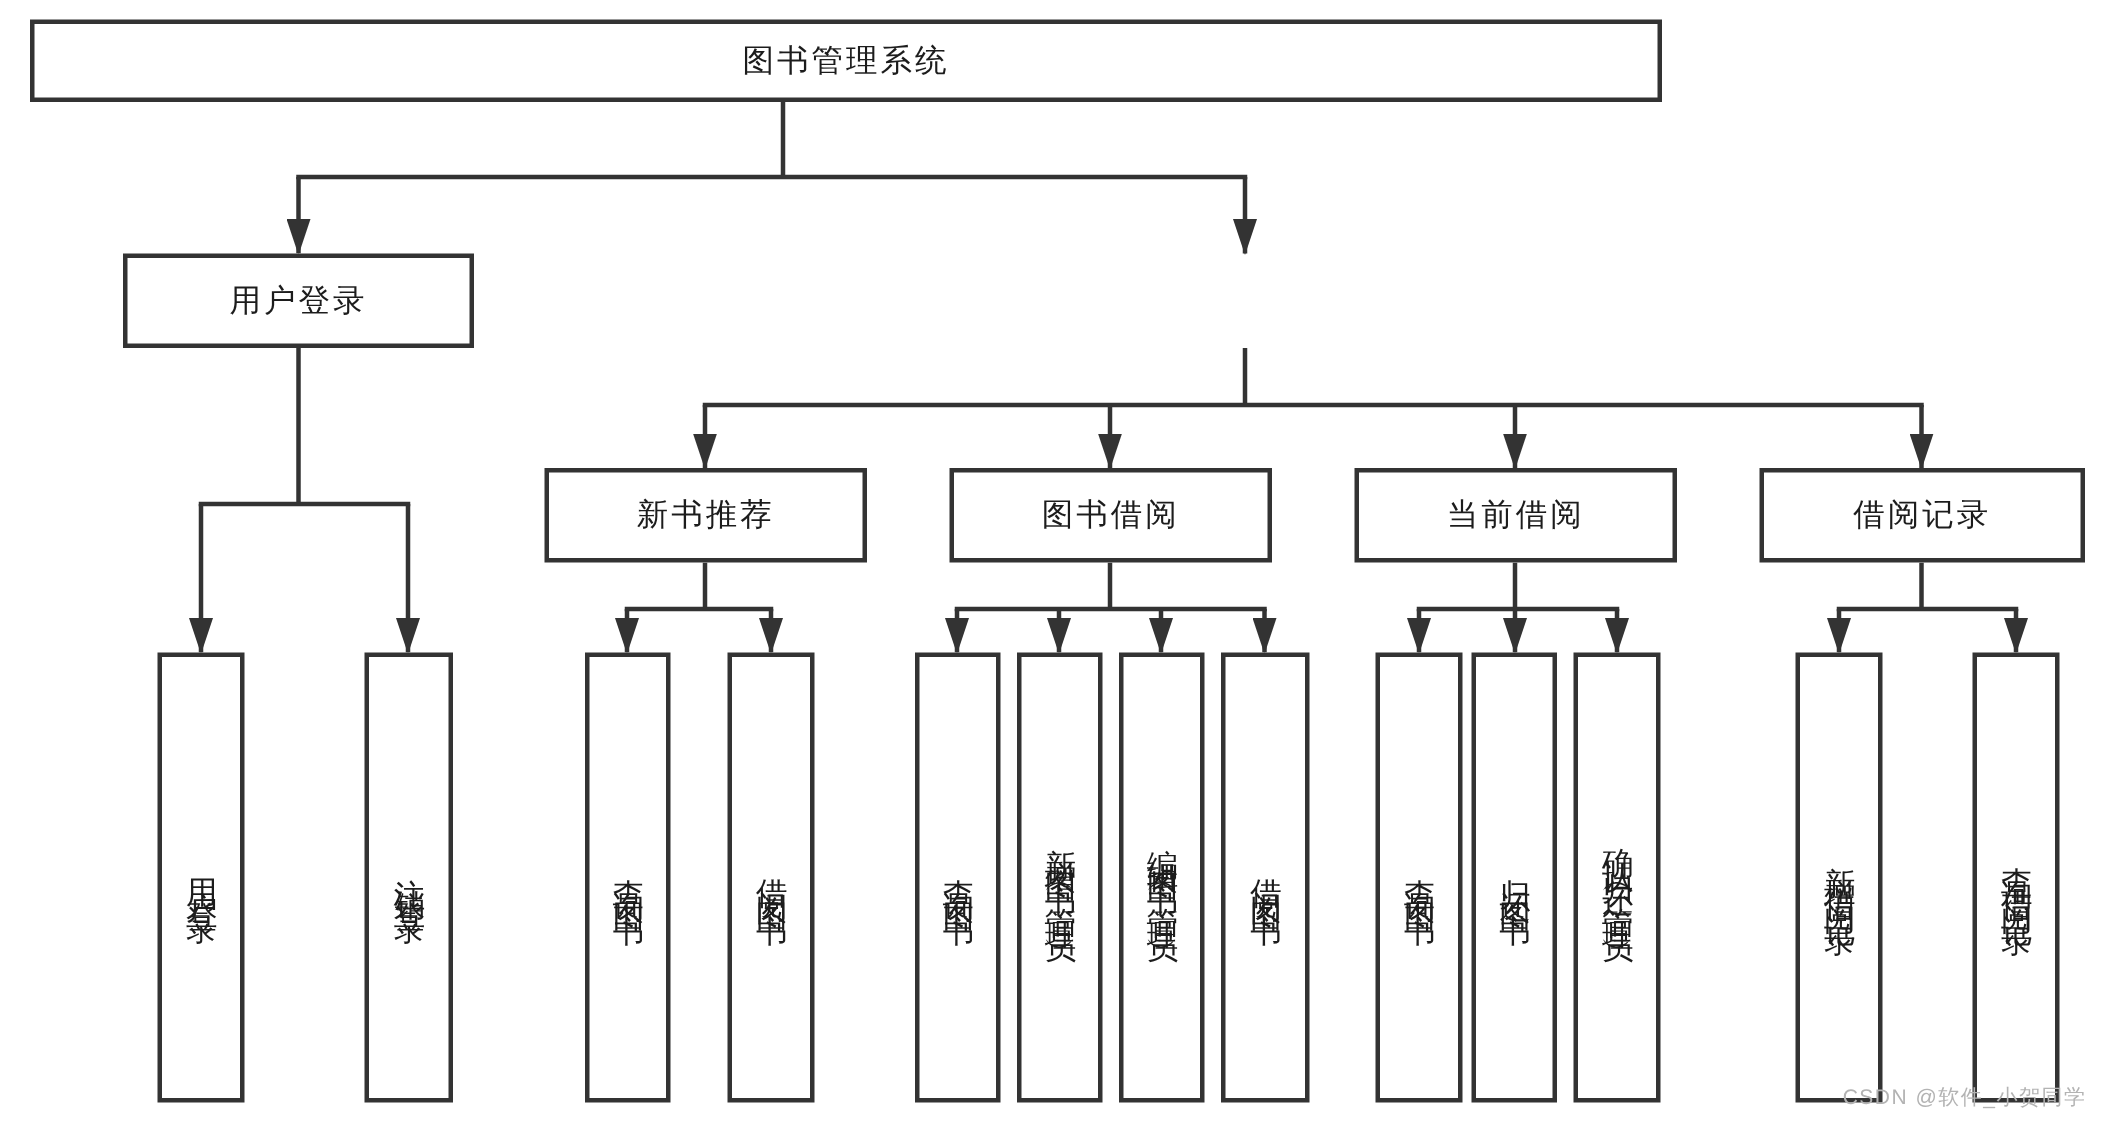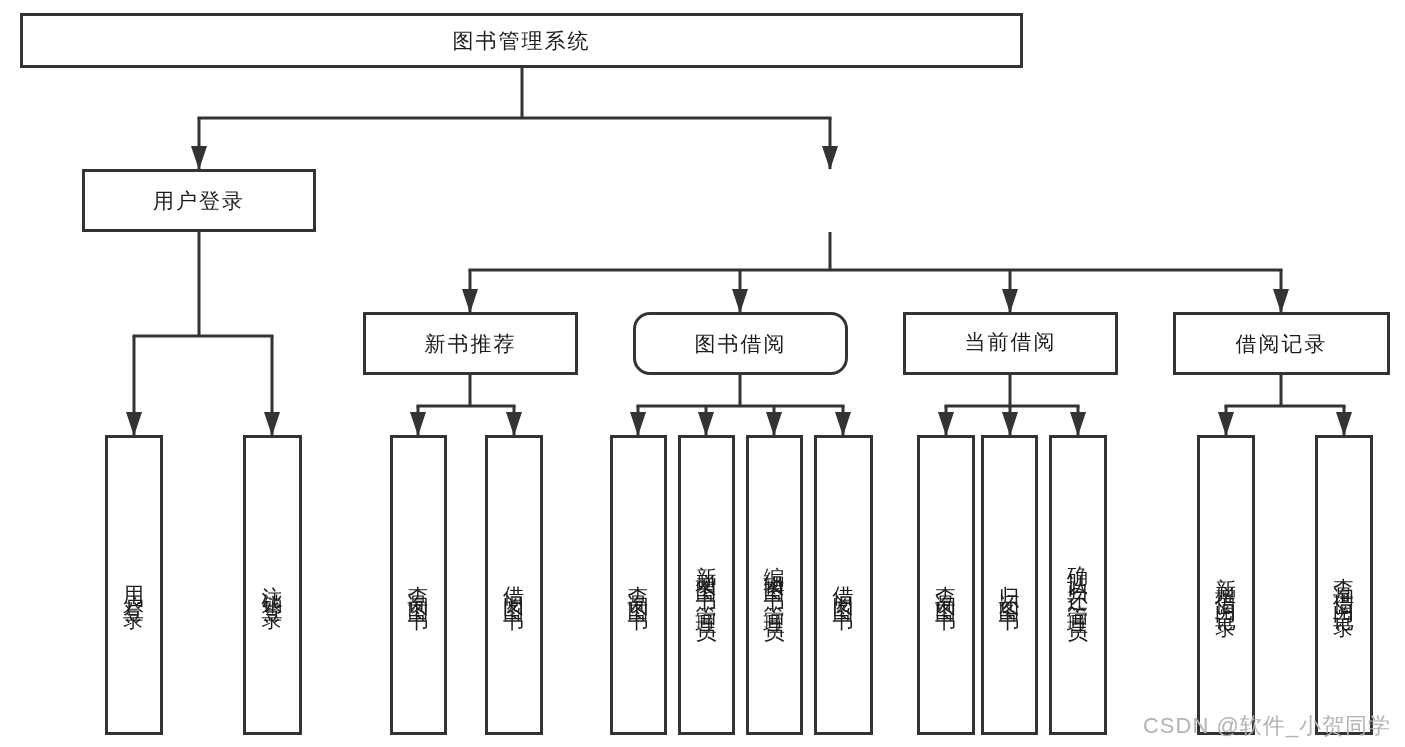--- a/index.html
+++ b/index.html
@@ -54,21 +54,21 @@
   .node.v span {
     writing-mode: vertical-rl;
     letter-spacing: 8px;
     line-height: 1;
   }
   #watermark {
     position: absolute;
     right: 14px;
     bottom: 6px;
     color: var(--watermark);
-    font-size: 22px;
+    font-size: 14px;
     letter-spacing: 1px;
     white-space: nowrap;
     z-index: 5;
   }
 </style>
 </head>
 <body>
 
 <div id="stage">
 
@@ -127,35 +127,35 @@
     </g>
 
     <g>
       <line x1="1281" y1="375" x2="1281" y2="406"></line>
       <line x1="1224.5" y1="406" x2="1345.5" y2="406"></line>
       <line x1="1226" y1="406" x2="1226" y2="435" marker-end="url(#arw)"></line>
       <line x1="1344" y1="406" x2="1344" y2="435" marker-end="url(#arw)"></line>
     </g>
   </svg>
 
-  <div class="node h" style="left:20px; top:13px; width:1003px; height:55px;">
+  <div class="node h" style="left:20px; top:13px; width:1088px; height:55px;">
     <span>图书管理系统</span>
   </div>
 
   <div class="node h" style="left:82px; top:169px; width:234px; height:63px;">
     <span>用户登录</span>
   </div>
 
   <div class="node h" style="left:363px; top:312px; width:215px; height:63px;justify-content:center;">
     <span>新书推荐</span>
   </div>
-  <div class="node h" style="left:633px; top:312px; width:215px; height:63px;border-radius:17px;">
+  <div class="node h" style="left:633px; top:312px; width:215px; height:63px;">
     <span>图书借阅</span>
   </div>
-  <div class="node h" style="left:903px; top:312px; width:215px; height:63px;font-family:Liberation Mono, monospace;">
+  <div class="node h" style="left:903px; top:312px; width:215px; height:63px;">
     <span>当前借阅</span>
   </div>
   <div class="node h" style="left:1173px; top:312px; width:217px; height:63px;">
     <span>借阅记录</span>
   </div>
 
   <div class="node v" style="left:105px; top:435px; width:58px; height:300px;">
     <span>用户登录</span>
   </div>
   <div class="node v" style="left:243px; top:435px; width:59px; height:300px;">

